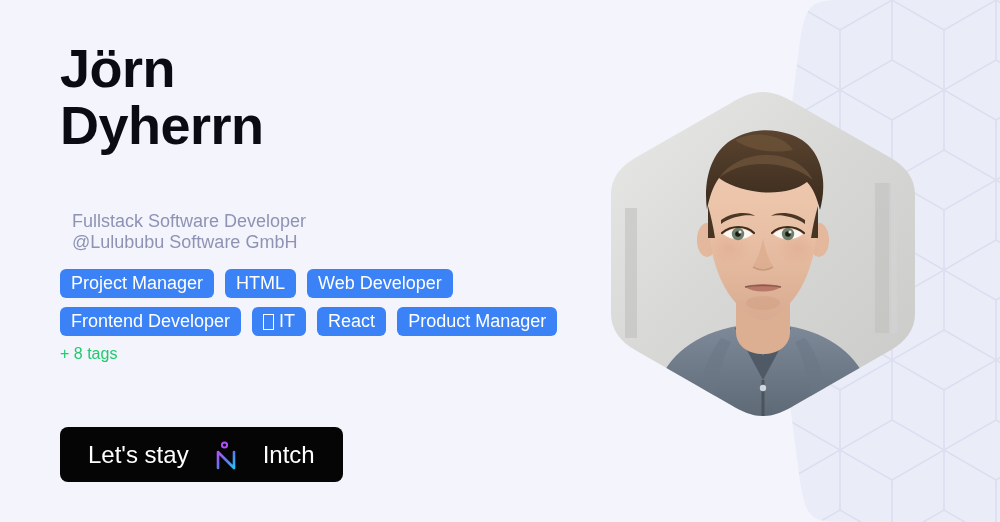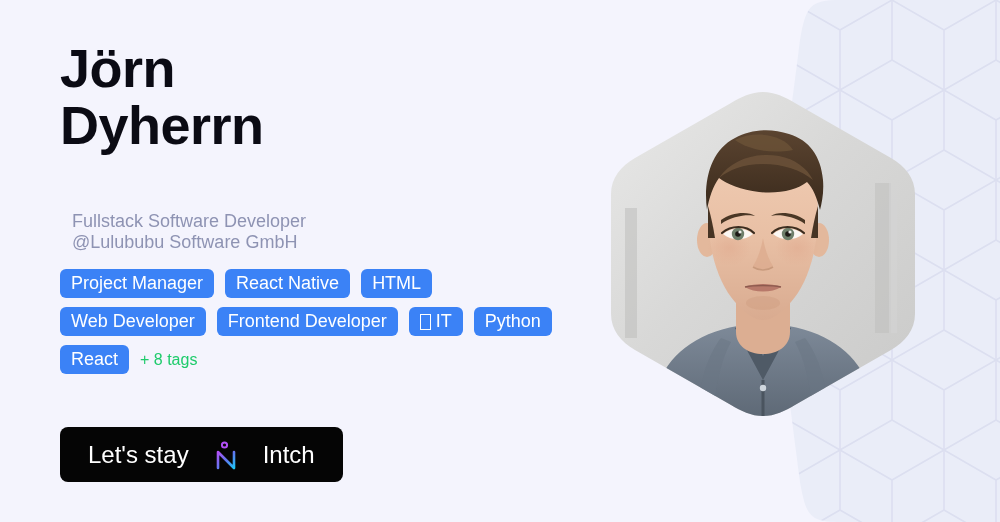--- a/index.html
+++ b/index.html
@@ -333,40 +333,37 @@
 Dyherrn</h1>
 
     <p class="subtitle">Fullstack Software Developer
 @Lulububu Software GmbH</p>
 
     <div class="tags">
       <span class="tag">
           <span>Project Manager</span>
         </span>
       <span class="tag">
-          <span>React Native</span>
-        </span>
-      <span class="tag">
           <span>HTML</span>
         </span>
       <span class="tag">
           <span>Web Developer</span>
         </span>
       <span class="tag">
           <span>Frontend Developer</span>
         </span>
       <span class="tag">
           <span class="tofu"></span>
           <span>IT</span>
         </span>
       <span class="tag">
-          <span>Python</span>
-        </span>
-      <span class="tag">
           <span>React</span>
+        </span>
+      <span class="tag">
+          <span>Product Manager</span>
         </span>
       <span class="more-tags">+ 8 tags</span>
     </div>
 
     <button class="cta">
       <span>Let's stay</span>
       <span class="logo">
         <svg viewBox="0 0 26 30" xmlns="http://www.w3.org/2000/svg">
           <defs>
             <linearGradient id="ngrad" x1="0" y1="0" x2="1" y2="1">

